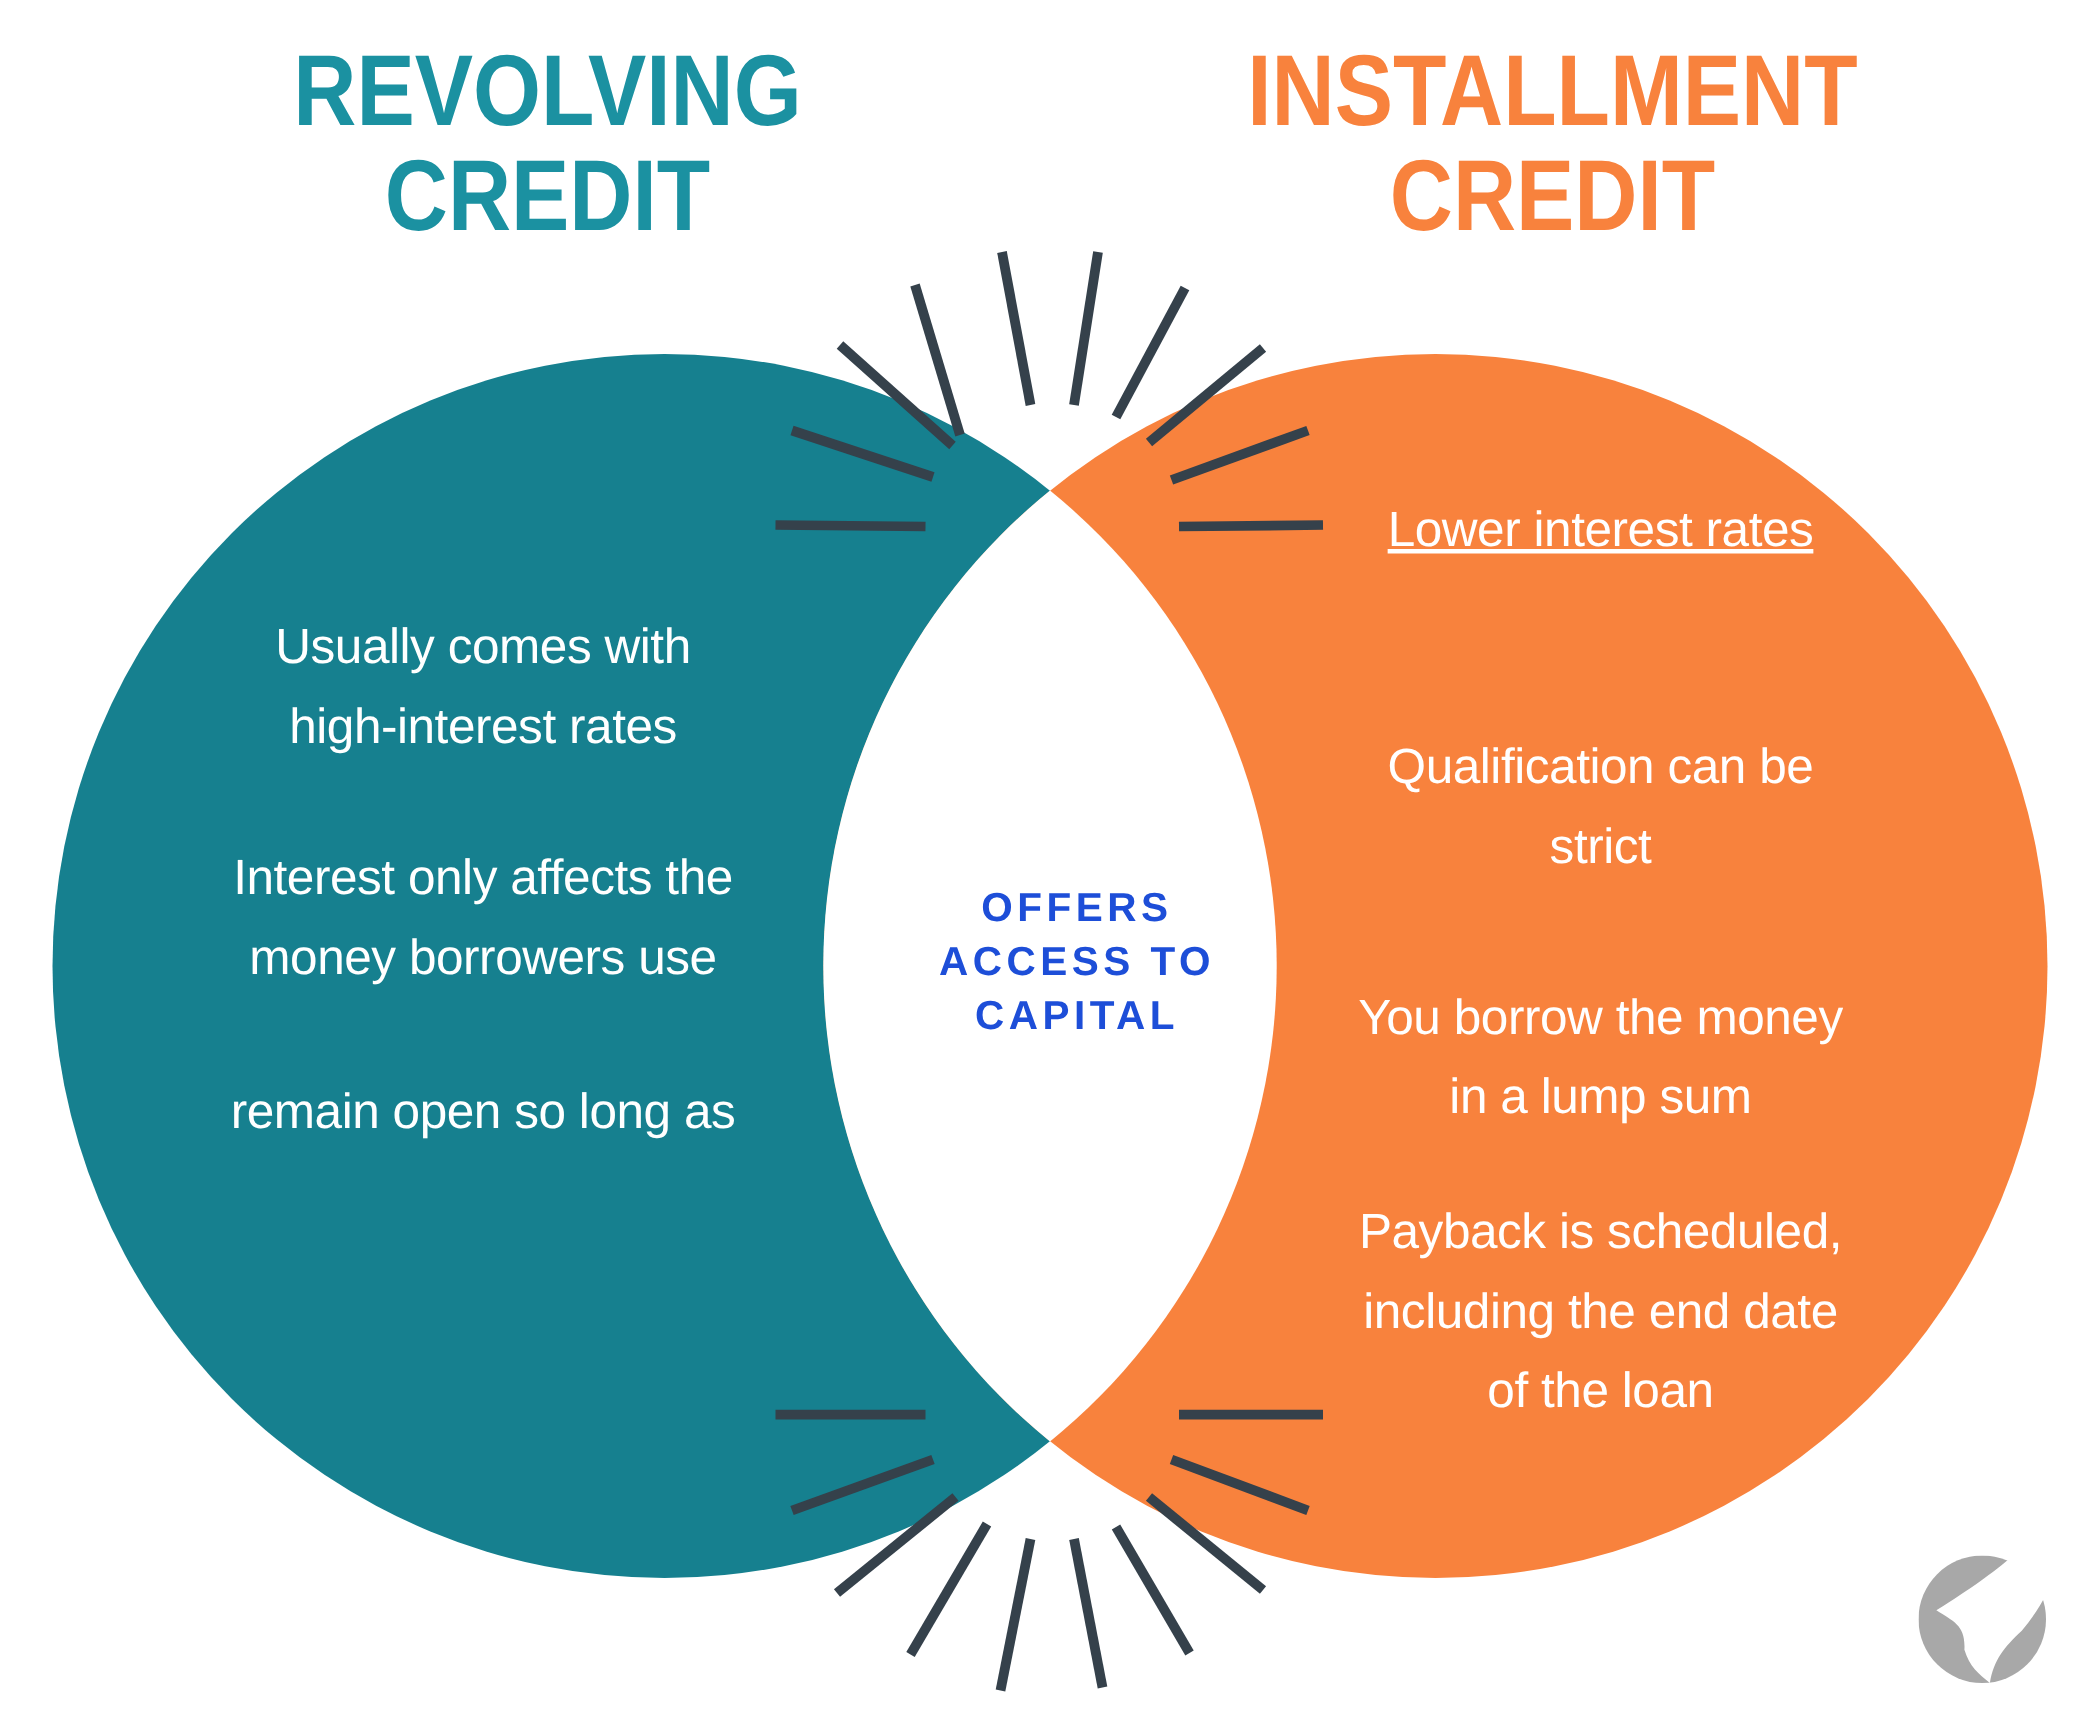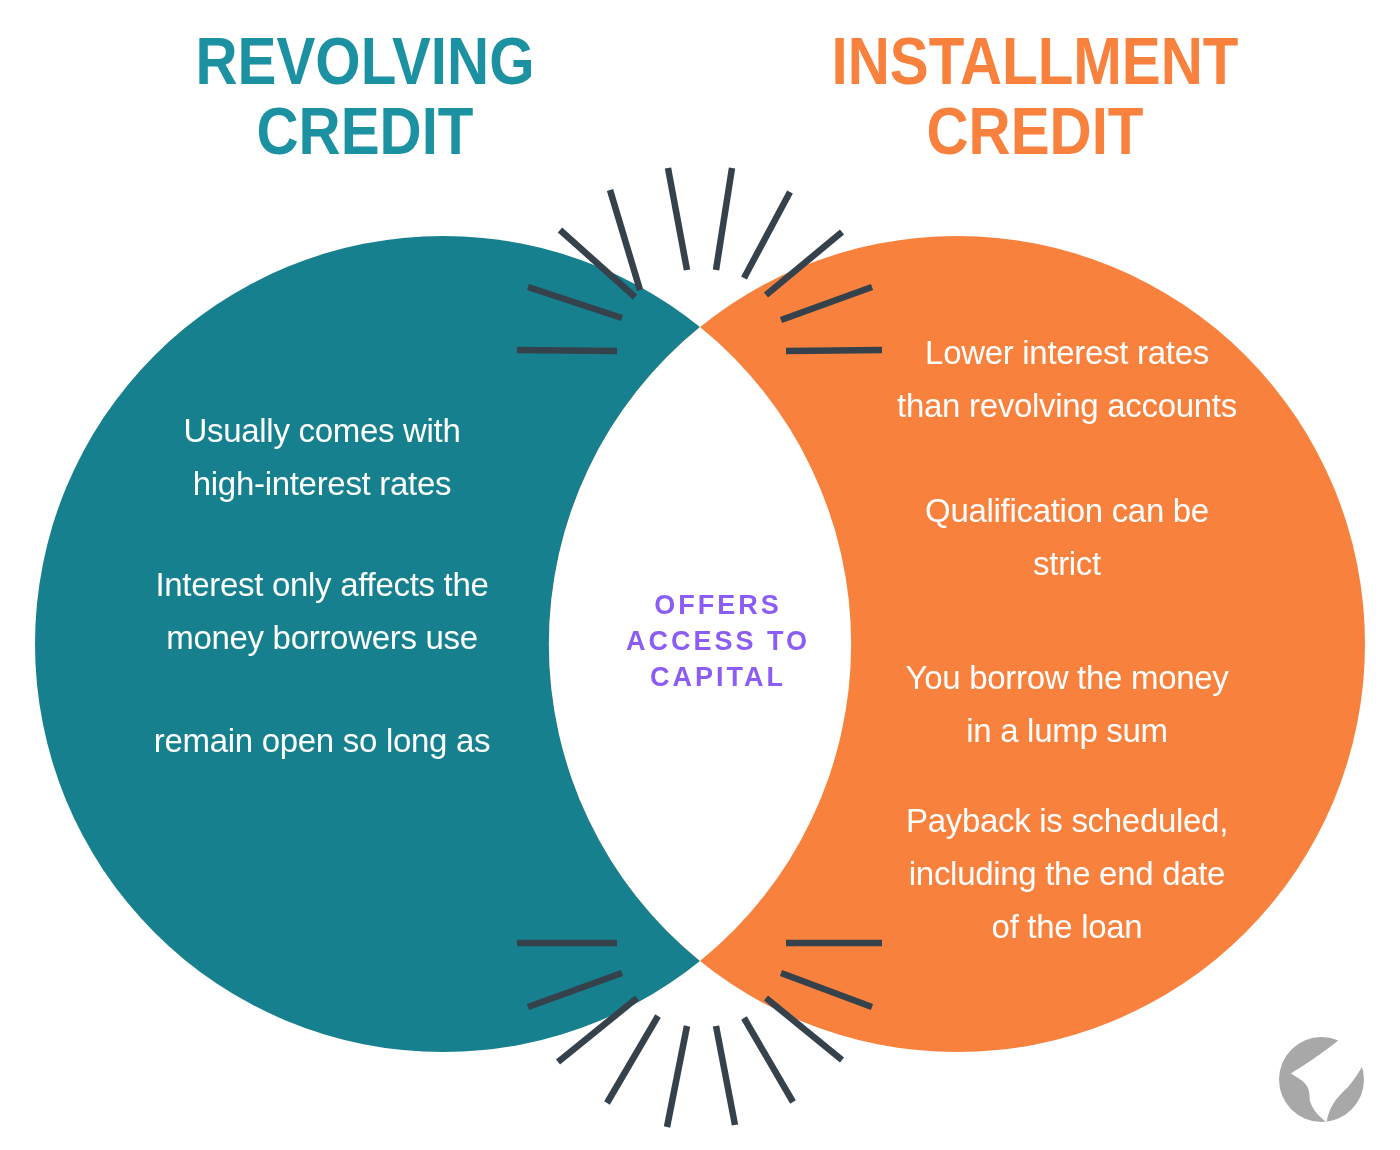--- a/index.html
+++ b/index.html
@@ -30,25 +30,25 @@
     text-align:center;
     color:#ffffff;
     font-size:33px;
     line-height:53px;
     letter-spacing:-0.3px;
   }
   .item span{display:block;}
   .col-left .item{left:72px;}
   .col-right .item{left:817px;}
   .li-1{top:404px;} .li-2{top:558px;} .li-3{top:714px;}
-  .ri-1{top:326px;} .ri-2{top:484px;} .ri-3{top:651px;} .ri-4{top:794px;}
+  .ri-1{top:326px;text-decoration:underline;} .ri-2{top:484px;} .ri-3{top:651px;} .ri-4{top:794px;}
   .center-label{
     position:absolute;left:550px;top:587px;width:336px;
     text-align:center;
-    color:#8b5cf6;
+    color:#1d4ed8;
     font-weight:700;
     font-size:27px;
     line-height:36px;
     letter-spacing:3px;
   }
   .center-label span{display:block;}
   .brand-logo{
     position:absolute;left:1279px;top:1037px;width:85px;height:85px;
   }
 </style>
@@ -109,21 +109,20 @@
       <span>money borrowers use</span>
     </div>
     <div class="item li-3">
       <span>remain open so long as</span>
     </div>
   </div>
 
   <div class="col-right">
     <div class="item ri-1">
       <span>Lower interest rates</span>
-      <span>than revolving accounts</span>
     </div>
     <div class="item ri-2">
       <span>Qualification can be</span>
       <span>strict</span>
     </div>
     <div class="item ri-3">
       <span>You borrow the money</span>
       <span>in a lump sum</span>
     </div>
     <div class="item ri-4">

